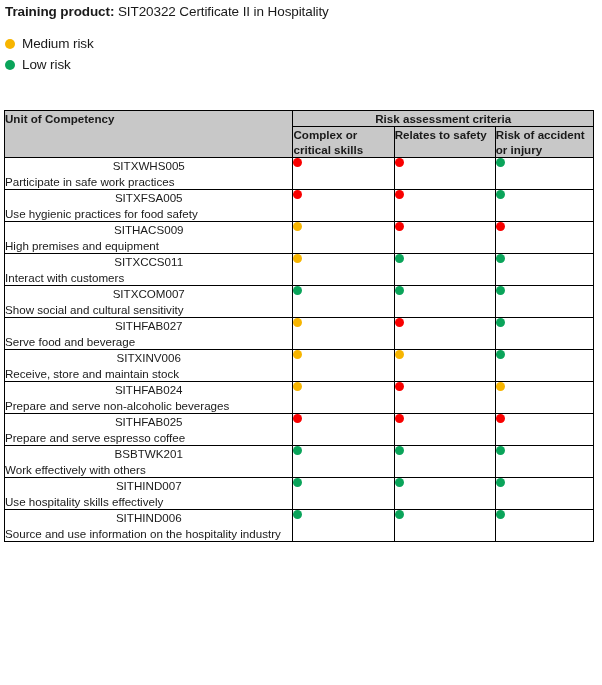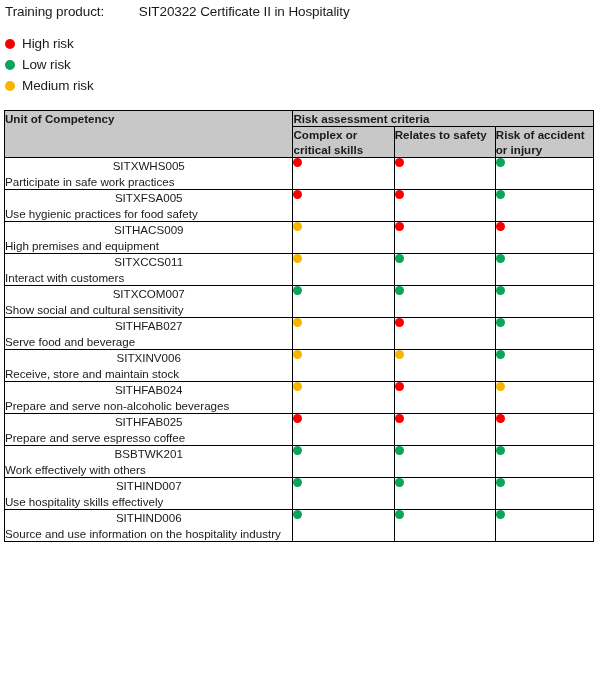--- a/index.html
+++ b/index.html
@@ -27,25 +27,24 @@
   .title {
     position: absolute;
     left: 5px;
     top: 3px;
     font-size: 13.5px;
     line-height: 17px;
     white-space: nowrap;
     letter-spacing: -0.1px;
   }
   .title .lbl {
-    font-weight: normal;
+    font-weight: bold;
   }
   .title .val {
     font-weight: normal;
-    margin-left: 31px;
   }
 
   
   .legend {
     position: absolute;
     left: 5px;
     top: 33px;
     display: flex;
     flex-direction: column;
     gap: 0px;
@@ -90,20 +89,21 @@
     font-size: 11.6px;
     text-align: left;
   }
   .hdr-unit {
     padding: 6px 0 0 6px;
     line-height: 15px;
   }
   .hdr-group {
     padding: 6px 0 0 6px;
     line-height: 15px;
+    text-align: center;
   }
   .hdr-sub {
     padding: 6px 6px 8px 6px;
     line-height: 15px;
   }
   .unit-cell {
     padding: 6px 6px 7px 6px;
     line-height: 15.5px;
   }
   .unit-code { display: block; text-align: center; }
@@ -127,30 +127,26 @@
 
 <div class="page">
 
   <div class="title">
     <span class="lbl">Training product:</span>
     <span class="val">SIT20322 Certificate II in Hospitality</span>
   </div>
 
   <div class="legend">
       <div class="legend-row">
-        <span class="legend-dot" style="background: rgb(249, 0, 0);"></span>
-        <span class="legend-label">High risk</span>
+        <span class="legend-dot" style="background: rgb(247, 181, 0);"></span>
+        <span class="legend-label">Medium risk</span>
       </div>
       <div class="legend-row">
         <span class="legend-dot" style="background: rgb(10, 164, 90);"></span>
         <span class="legend-label">Low risk</span>
-      </div>
-      <div class="legend-row">
-        <span class="legend-dot" style="background: rgb(247, 181, 0);"></span>
-        <span class="legend-label">Medium risk</span>
       </div>
     </div>
 
   <div class="tbl-wrap">
     <table class="risk">
       <colgroup>
         <col class="c-unit">
           <col class="c-crit">
           <col class="c-safe">
           <col class="c-risk">

